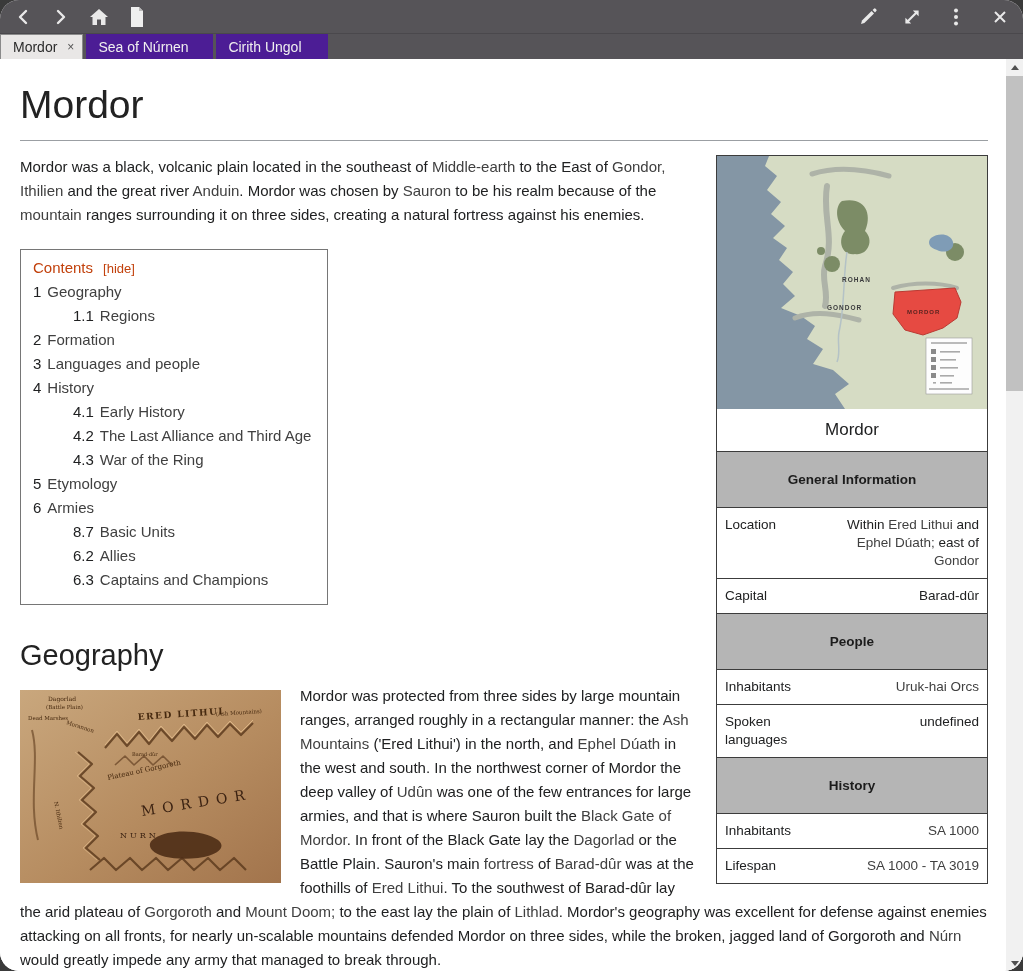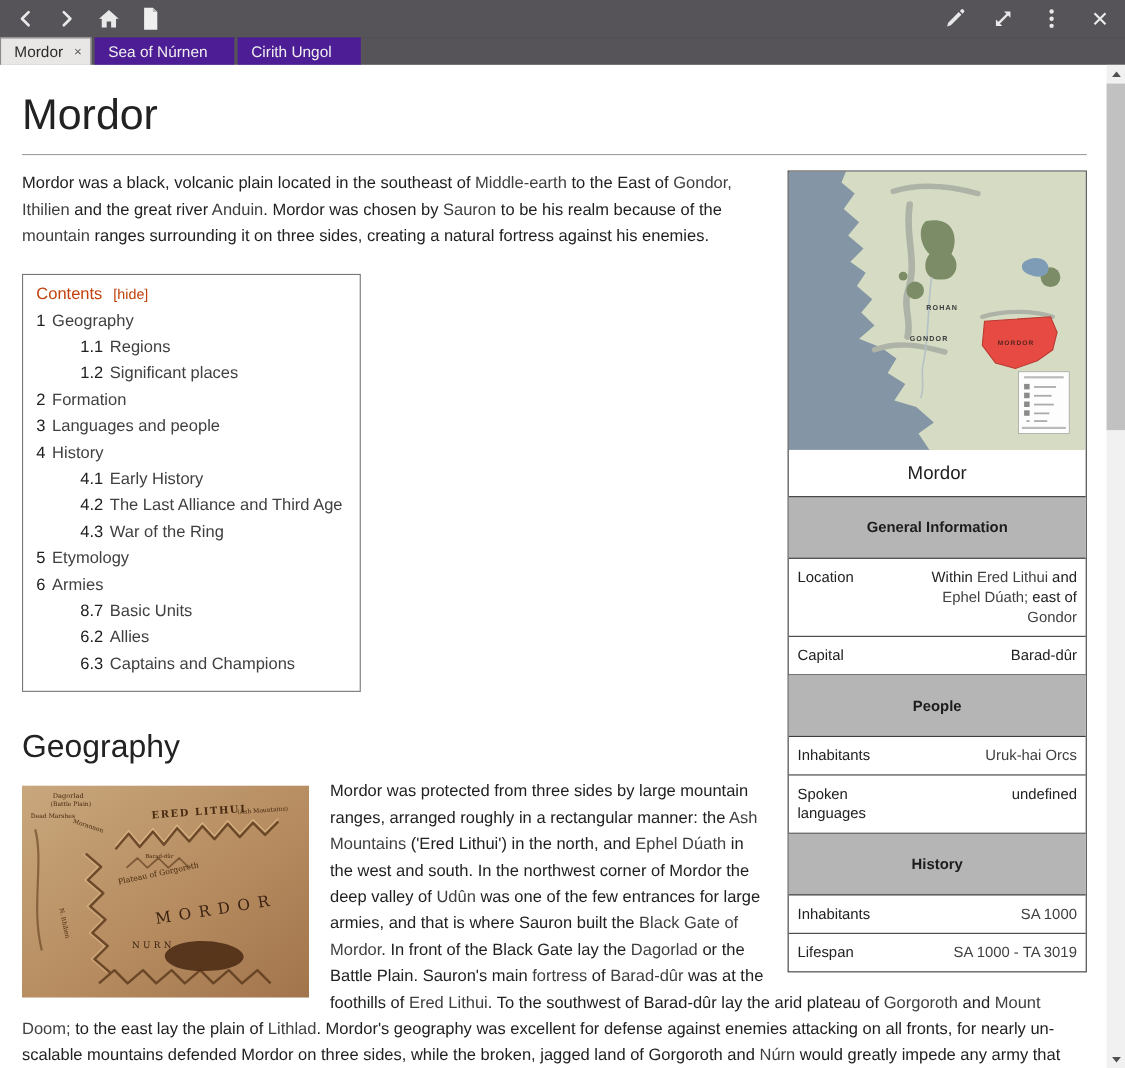--- a/index.html
+++ b/index.html
@@ -1,17 +1,17 @@
 <!DOCTYPE html>
 <html><head>
 <meta charset="utf-8">
 <style>
   html,body{margin:0;padding:0;background:#3a3a3a;}
   .window{position:relative;width:1023px;height:971px;background:#ffffff;overflow:hidden;
-          font-family:"Liberation Sans",sans-serif;color:#202122;}
+          font-family:"Liberation Sans",sans-serif;color:#202122;border-radius:19px;}
 
   
   .toolbar{height:33px;background:#565458;display:flex;align-items:center;padding:0 12px;box-sizing:border-box;}
   .tb-left{display:flex;align-items:center;gap:16px;}
   .tb-right{margin-left:auto;display:flex;align-items:center;gap:22px;}
   .tb-btn{width:22px;height:22px;display:flex;align-items:center;justify-content:center;cursor:pointer;background:none;border:none;padding:0;}
   .tb-btn svg{display:block;}
 
   
   .tabbar{height:25px;background:#565458;border-top:1px solid #4a484c;display:flex;align-items:stretch;gap:3px;}
@@ -226,21 +226,20 @@
 
       <p class="intro"><span>Mordor was a black, volcanic plain located in the southeast of </span><span class="lnk">Middle-earth</span><span> to the East of </span><span class="lnk">Gondor,</span><span> </span><span class="lnk">Ithilien</span><span> and the great river </span><span class="lnk">Anduin</span><span>. Mordor was chosen by </span><span class="lnk">Sauron</span><span> to be his realm because of the </span><span class="lnk">mountain</span><span> ranges surrounding it on three sides, creating a natural fortress against his enemies.</span></p>
 
       <div class="toc">
         <div class="toc-head">
           <span>Contents</span><span class="toc-hide">[hide]</span>
         </div>
         <div>
             <div class="toc-row lvl1"><span class="toc-num">1</span><span class="lnk">Geography</span></div>
             <div class="toc-row lvl2"><span class="toc-num">1.1</span><span class="lnk">Regions</span></div>
-            <div class="toc-row lvl2"><span class="toc-num">1.2</span><span class="lnk">Significant places</span></div>
             <div class="toc-row lvl1"><span class="toc-num">2</span><span class="lnk">Formation</span></div>
             <div class="toc-row lvl1"><span class="toc-num">3</span><span class="lnk">Languages and people</span></div>
             <div class="toc-row lvl1"><span class="toc-num">4</span><span class="lnk">History</span></div>
             <div class="toc-row lvl2"><span class="toc-num">4.1</span><span class="lnk">Early History</span></div>
             <div class="toc-row lvl2"><span class="toc-num">4.2</span><span class="lnk">The Last Alliance and Third Age</span></div>
             <div class="toc-row lvl2"><span class="toc-num">4.3</span><span class="lnk">War of the Ring</span></div>
             <div class="toc-row lvl1"><span class="toc-num">5</span><span class="lnk">Etymology</span></div>
             <div class="toc-row lvl1"><span class="toc-num">6</span><span class="lnk">Armies</span></div>
             <div class="toc-row lvl2"><span class="toc-num">8.7</span><span class="lnk">Basic Units</span></div>
             <div class="toc-row lvl2"><span class="toc-num">6.2</span><span class="lnk">Allies</span></div>

